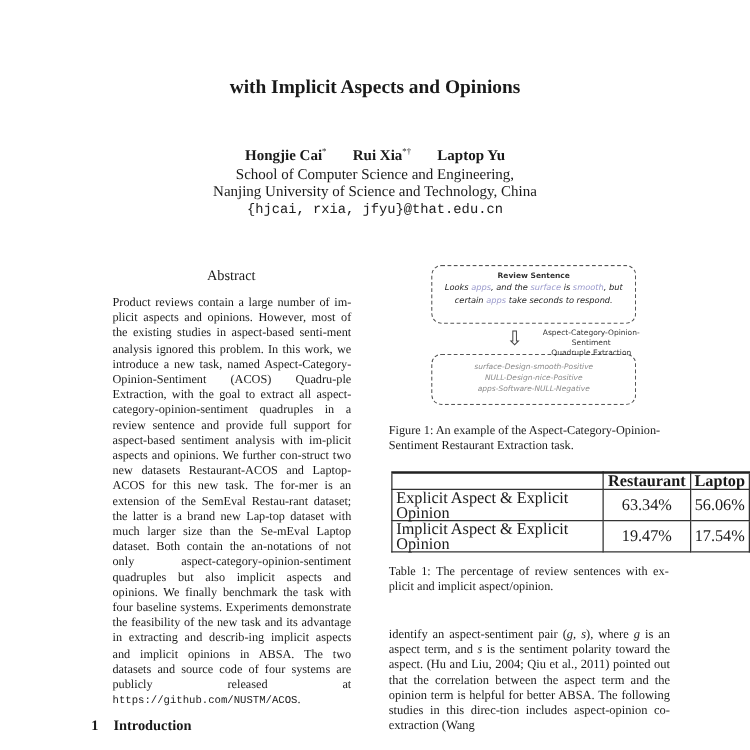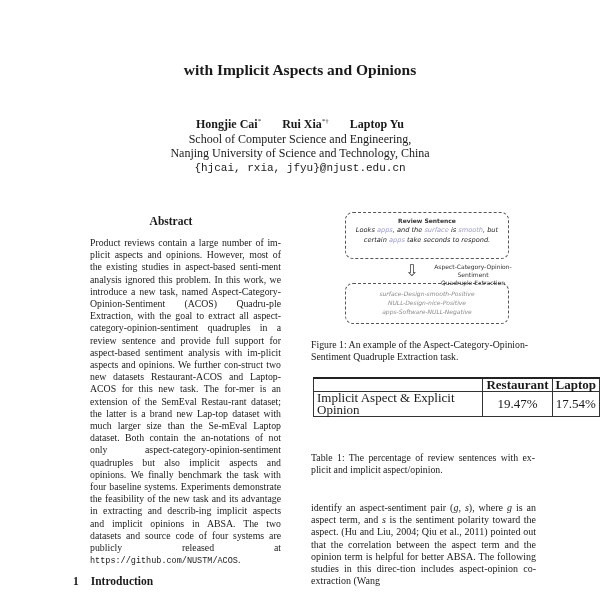--- a/index.html
+++ b/index.html
@@ -3,21 +3,21 @@
 <meta charset="utf-8">
 <style>
   html, body { margin: 0; padding: 0; background: #ffffff; }
   body { width: 600px; height: 600px; position: relative; overflow: hidden; font-family: "Liberation Serif", serif; color: #1a1a1a; }
   .title { position: absolute; top: 60px; left: 0; width: 600px; text-align: center; font-weight: bold; font-size: 15.5px; line-height: 19px; }
   .authors { position: absolute; top: 114px; left: 0; width: 600px; text-align: center; font-size: 12px; line-height: 14.5px; }
   .authors .names { font-weight: bold; }
   .authors .names span { margin: 0 9px; }
   .authors sup { font-size: 7px; font-weight: normal; }
   .authors .email { font-family: "Liberation Mono", monospace; font-size: 11px; }
-  .abstract-title { position: absolute; top: 215px; left: 76px; width: 190px; text-align: center; font-weight: bold; font-size: 11.5px; }
+  .abstract-title { position: absolute; top: 215px; left: 90px; width: 190px; text-align: center; font-weight: normal; font-size: 11.5px; }
   .abstract-body { position: absolute; top: 237px; left: 90px; width: 191px; font-size: 9.8px; line-height: 12.2px; text-align: justify; hyphens: manual; }
   .abstract-body .mono { font-family: "Liberation Mono", monospace; font-size: 8.5px; }
   .section { position: absolute; top: 575px; left: 73px; font-weight: bold; font-size: 11.5px; }
   .section .num { margin-right: 12px; }
   .fig { position: absolute; left: 345px; top: 212px; width: 164px; }
   .box { border: 1.5px dashed #555; border-radius: 8px; text-align: center; font-family: "DejaVu Sans", sans-serif; }
   .box1 { height: 42px; padding-top: 3px; }
   .box1 .hdr { font-size: 6px; font-weight: bold; color: #333; line-height: 9px; }
   .box1 .sent { font-size: 6.6px; font-style: italic; line-height: 10px; color: #222; }
   .hl { color: #9a9acc; }
@@ -46,21 +46,21 @@
 </div>
 
 <div class="authors">
   <div class="names">
     <span><b>Hongjie Cai</b><sup>*</sup></span>
     <span><b>Rui Xia</b><sup>*†</sup></span>
     <span><b>Laptop Yu</b><sup></sup></span>
   </div>
   <div>School of Computer Science and Engineering,</div>
   <div>Nanjing University of Science and Technology, China</div>
-  <div class="email">{hjcai, rxia, jfyu}@njust.edu.cn</div>
+  <div class="email">{hjcai, rxia, jfyu}@that.edu.cn</div>
 </div>
 
 <div class="abstract-title">Abstract</div>
 <div class="abstract-body">
   <span>Product reviews contain a large number of im-plicit aspects and opinions. However, most of the existing studies in aspect-based senti-ment analysis ignored this problem. In this work, we introduce a new task, named Aspect-Category-Opinion-Sentiment (ACOS) Quadru-ple Extraction, with the goal to extract all aspect-category-opinion-sentiment quadruples in a review sentence and provide full support for aspect-based sentiment analysis with im-plicit aspects and opinions. We further con-struct two new datasets Restaurant-ACOS and Laptop-ACOS for this new task. The for-mer is an extension of the SemEval Restau-rant dataset; the latter is a brand new Lap-top dataset with much larger size than the Se-mEval Laptop dataset. Both contain the an-notations of not only aspect-category-opinion-sentiment quadruples but also implicit aspects and opinions. We finally benchmark the task with four baseline systems. Experiments demonstrate the feasibility of the new task and its advantage in extracting and describ-ing implicit aspects and implicit opinions in ABSA. The two datasets and source code of four systems are publicly released at</span>
   <span class="mono">https://github.com/NUSTM/ACOS</span><span>.</span>
 </div>
 
 <div class="section">
   <span class="num">1</span><span>Introduction</span>
@@ -80,28 +80,33 @@
       <div>Quadruple Extraction</div>
     </div>
   </div>
   <div class="box box2">
     <div>surface-Design-smooth-Positive</div>
     <div>NULL-Design-nice-Positive</div>
     <div>apps-Software-NULL-Negative</div>
   </div>
 </div>
 
-<div class="caption fig-cap">Figure 1: An example of the Aspect-Category-Opinion-Sentiment Quadruple Extraction task.</div>
+<div class="caption fig-cap">Figure 1: An example of the Aspect-Category-Opinion-Sentiment Restaurant Extraction task.</div>
 
 <table class="t1">
   <tbody>
       <tr class="head">
     <th></th>
     <th>Restaurant</th>
     <th>Laptop</th>
+  </tr>
+  <tr>
+    <td>Explicit Aspect &amp; Explicit Opinion</td>
+    <td class="v">63.34%</td>
+    <td class="v">56.06%</td>
   </tr>
   <tr>
     <td>Implicit Aspect &amp; Explicit Opinion</td>
     <td class="v">19.47%</td>
     <td class="v">17.54%</td>
   </tr>
 </tbody>
   </table>
 
 <div class="caption tab-cap">Table 1: The percentage of review sentences with ex-plicit and implicit aspect/opinion.</div>

